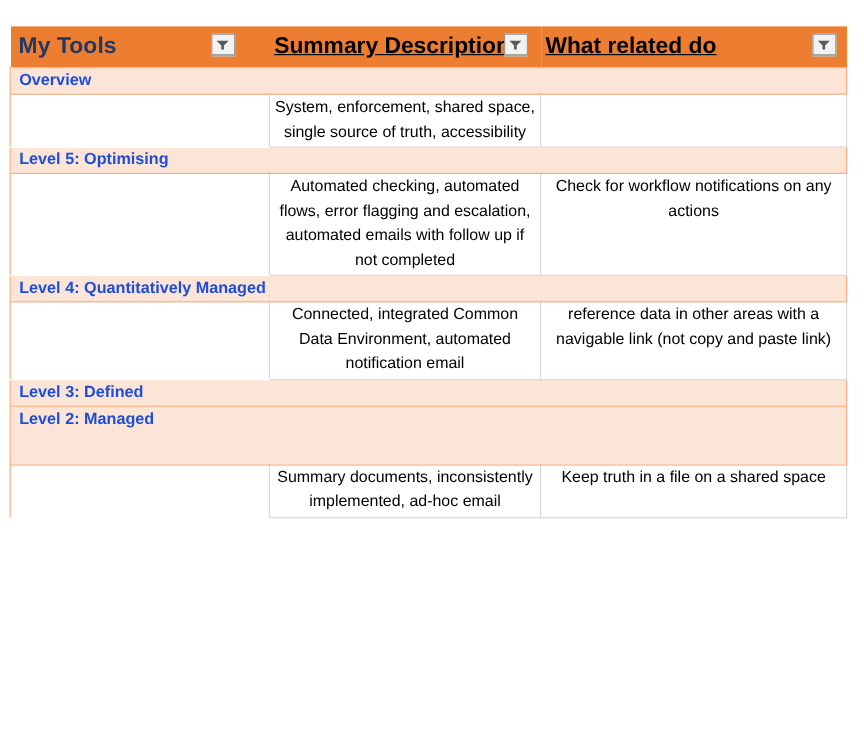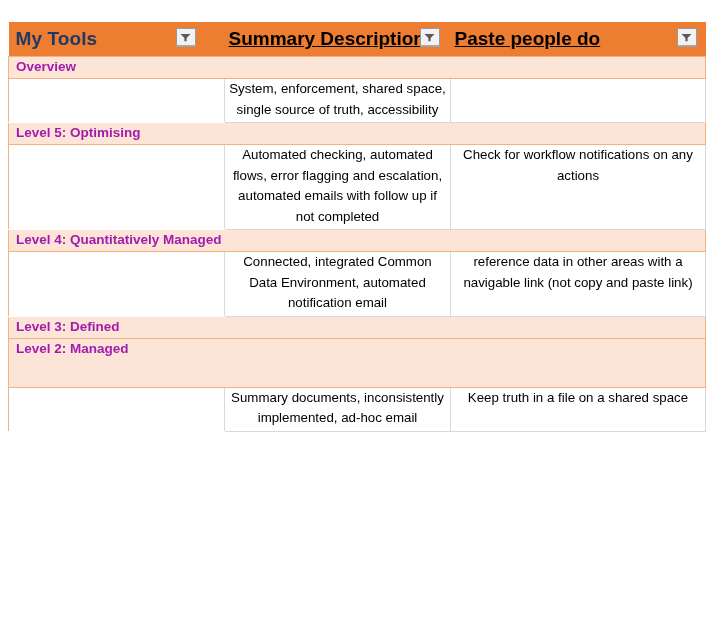--- a/index.html
+++ b/index.html
@@ -89,21 +89,21 @@
   }
   .filter-btn svg { display: block; }
 
   .fb-a { right: 29px; }
   .fb-b { right: 11px; }
   .fb-c { right: 9px; }
 
   
   tr.group-row td {
     background: #FCE4D6;
-    color: #a21caf;
+    color: #1d4ed8;
     font-weight: bold;
     font-size: 13.5px;
     padding: 1px 0 1px 7px;
     border-top: 1.5px solid #F4B183;
     border-bottom: 1.5px solid #F4B183;
     border-left: 1px solid #F4B183;
     border-right: 1px solid #F4B183;
     vertical-align: top;
     line-height: 17px;
     white-space: nowrap;
@@ -163,21 +163,21 @@
               <span class="hdr-label">Summary Description</span>
               <span class="filter-btn fb-b">
                 <svg width="11" height="9" viewBox="0 0 11 9" aria-hidden="true">
                   <polygon points="0.5,1 10.5,1 6.6,5 6.6,8.2 4.4,8.2 4.4,5" fill="#595959"></polygon>
                 </svg>
               </span>
             </div>
           </th>
           <th class="hdr hdr-col">
             <div class="hdr-inner">
-              <span class="hdr-label">Paste people do</span>
+              <span class="hdr-label">What related do</span>
               <span class="filter-btn fb-c">
                 <svg width="11" height="9" viewBox="0 0 11 9" aria-hidden="true">
                   <polygon points="0.5,1 10.5,1 6.6,5 6.6,8.2 4.4,8.2 4.4,5" fill="#595959"></polygon>
                 </svg>
               </span>
             </div>
           </th>
         </tr>
       </thead>
       <tbody>

